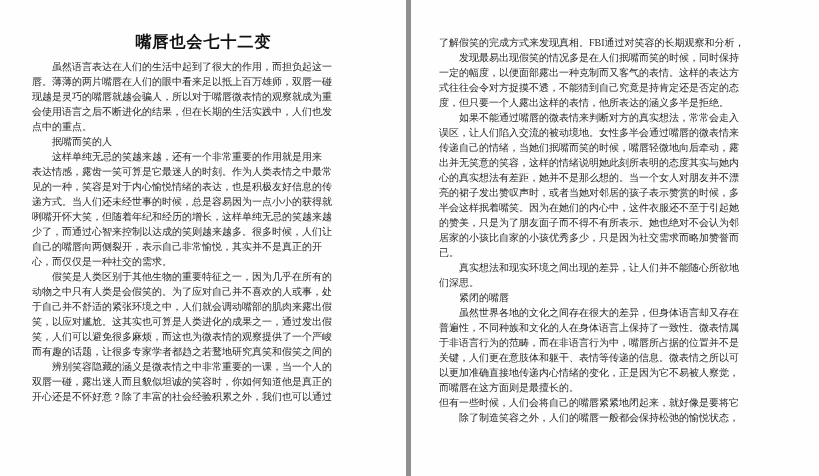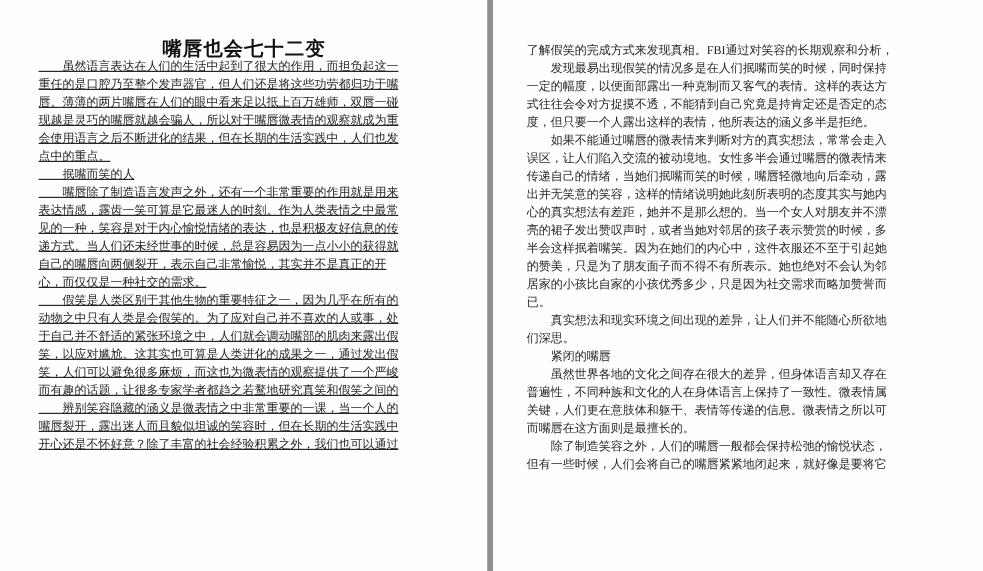--- a/index.html
+++ b/index.html
@@ -44,58 +44,59 @@
     line-height: 27px;
     color: #111111;
     letter-spacing: 1px;
   }
   .body-text {
     position: absolute;
     width: 350px;
     color: #262626;
     font-size: 10px;
   }
-  #left-body  { left: 32px;  top: 48px; text-decoration: underline; }
+  #left-body  { left: 32px;  top: 59px; }
   #right-body { left: 28px;  top: 35px; }
   .line {
     height: 15px;
     line-height: 15px;
     white-space: pre;
     overflow: hidden;
   }
 </style>
 </head>
 <body>
 
 <div id="screen">
 
   <div id="page-left" class="page">
     <div class="book-title">嘴唇也会七十二变</div>
     <div id="left-body" class="body-text">
         <div class="line">　　虽然语言表达在人们的生活中起到了很大的作用，而担负起这一</div>
-        <div class="line">重任的是口腔乃至整个发声器官，但人们还是将这些功劳都归功于嘴</div>
         <div class="line">唇。薄薄的两片嘴唇在人们的眼中看来足以抵上百万雄师，双唇一碰</div>
         <div class="line">现越是灵巧的嘴唇就越会骗人，所以对于嘴唇微表情的观察就成为重</div>
         <div class="line">会使用语言之后不断进化的结果，但在长期的生活实践中，人们也发</div>
         <div class="line">点中的重点。</div>
         <div class="line">　　抿嘴而笑的人</div>
-        <div class="line">　　嘴唇除了制造语言发声之外，还有一个非常重要的作用就是用来</div>
+        <div class="line">　　这样单纯无忌的笑越来越，还有一个非常重要的作用就是用来</div>
         <div class="line">表达情感，露齿一笑可算是它最迷人的时刻。作为人类表情之中最常</div>
         <div class="line">见的一种，笑容是对于内心愉悦情绪的表达，也是积极友好信息的传</div>
         <div class="line">递方式。当人们还未经世事的时候，总是容易因为一点小小的获得就</div>
+        <div class="line">咧嘴开怀大笑，但随着年纪和经历的增长，这样单纯无忌的笑越来越</div>
+        <div class="line">少了，而通过心智来控制以达成的笑则越来越多。很多时候，人们让</div>
         <div class="line">自己的嘴唇向两侧裂开，表示自己非常愉悦，其实并不是真正的开</div>
         <div class="line">心，而仅仅是一种社交的需求。</div>
         <div class="line">　　假笑是人类区别于其他生物的重要特征之一，因为几乎在所有的</div>
         <div class="line">动物之中只有人类是会假笑的。为了应对自己并不喜欢的人或事，处</div>
         <div class="line">于自己并不舒适的紧张环境之中，人们就会调动嘴部的肌肉来露出假</div>
         <div class="line">笑，以应对尴尬。这其实也可算是人类进化的成果之一，通过发出假</div>
         <div class="line">笑，人们可以避免很多麻烦，而这也为微表情的观察提供了一个严峻</div>
         <div class="line">而有趣的话题，让很多专家学者都趋之若鹜地研究真笑和假笑之间的</div>
         <div class="line">　　辨别笑容隐藏的涵义是微表情之中非常重要的一课，当一个人的</div>
-        <div class="line">嘴唇裂开，露出迷人而且貌似坦诚的笑容时，但在长期的生活实践中</div>
+        <div class="line">双唇一碰，露出迷人而且貌似坦诚的笑容时，你如何知道他是真正的</div>
         <div class="line">开心还是不怀好意？除了丰富的社会经验积累之外，我们也可以通过</div>
       </div>
   </div>
 
   <div id="page-divider"></div>
 
   <div id="page-right" class="page">
     <div id="right-body" class="body-text">
         <div class="line">了解假笑的完成方式来发现真相。FBI通过对笑容的长期观察和分析，</div>
         <div class="line">　　发现最易出现假笑的情况多是在人们抿嘴而笑的时候，同时保持</div>
@@ -110,20 +111,22 @@
         <div class="line">亮的裙子发出赞叹声时，或者当她对邻居的孩子表示赞赏的时候，多</div>
         <div class="line">半会这样抿着嘴笑。因为在她们的内心中，这件衣服还不至于引起她</div>
         <div class="line">的赞美，只是为了朋友面子而不得不有所表示。她也绝对不会认为邻</div>
         <div class="line">居家的小孩比自家的小孩优秀多少，只是因为社交需求而略加赞誉而</div>
         <div class="line">已。</div>
         <div class="line">　　真实想法和现实环境之间出现的差异，让人们并不能随心所欲地</div>
         <div class="line">们深思。</div>
         <div class="line">　　紧闭的嘴唇</div>
         <div class="line">　　虽然世界各地的文化之间存在很大的差异，但身体语言却又存在</div>
         <div class="line">普遍性，不同种族和文化的人在身体语言上保持了一致性。微表情属</div>
+        <div class="line">于非语言行为的范畴，而在非语言行为中，嘴唇所占据的位置并不是</div>
         <div class="line">关键，人们更在意肢体和躯干、表情等传递的信息。微表情之所以可</div>
+        <div class="line">以更加准确直接地传递内心情绪的变化，正是因为它不易被人察觉，</div>
         <div class="line">而嘴唇在这方面则是最擅长的。</div>
+        <div class="line">但有一些时候，人们会将自己的嘴唇紧紧地闭起来，就好像是要将它</div>
         <div class="line">　　除了制造笑容之外，人们的嘴唇一般都会保持松弛的愉悦状态，</div>
-        <div class="line">但有一些时候，人们会将自己的嘴唇紧紧地闭起来，就好像是要将它</div>
       </div>
   </div>
 
 </div>
 
 </body></html>

